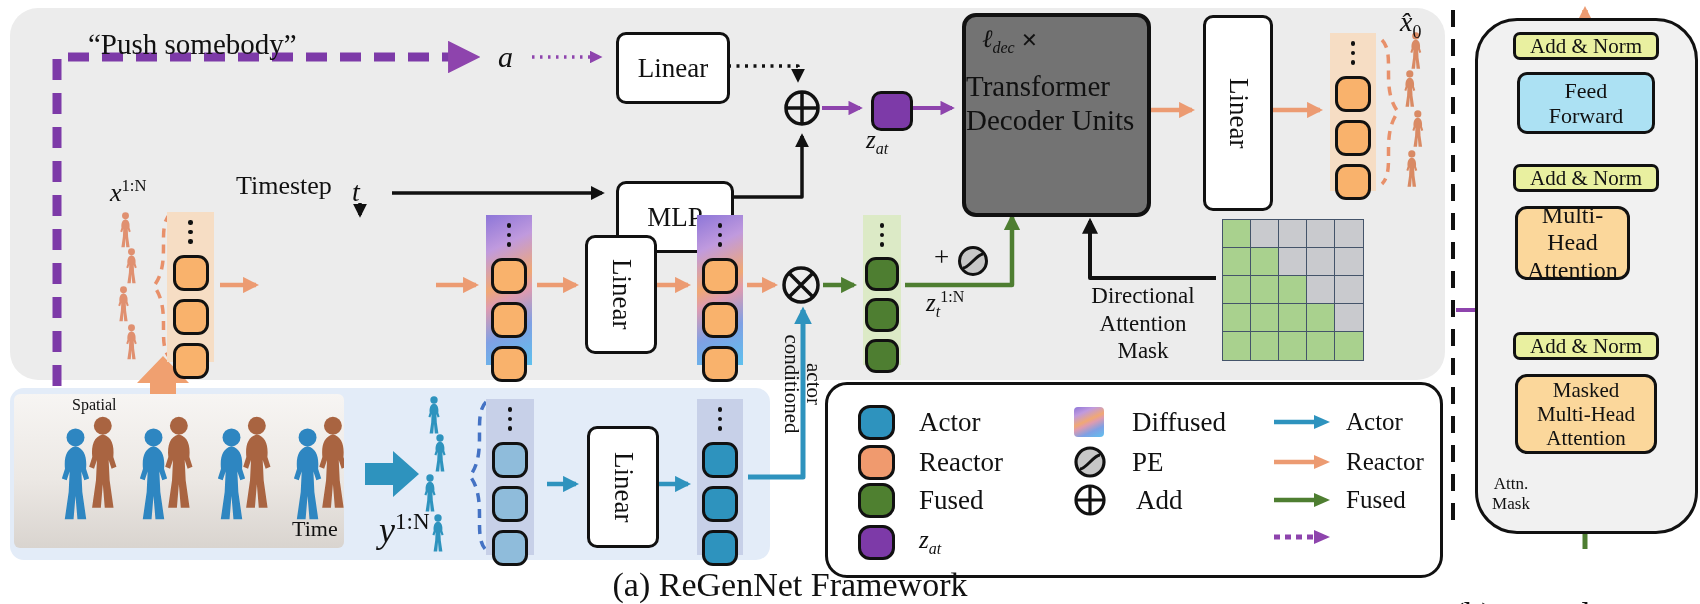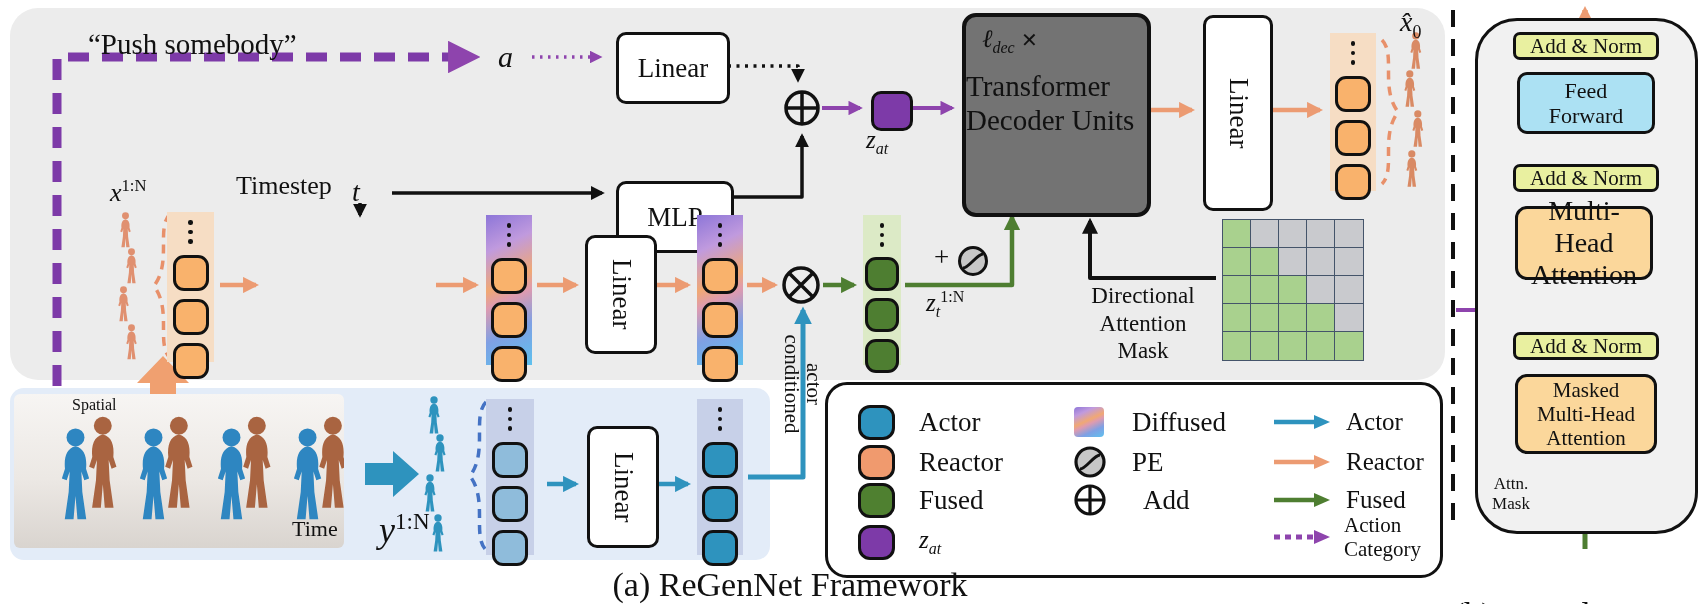--- a/index.html
+++ b/index.html
@@ -407,21 +407,21 @@
       <circle cx="18" cy="18" r="14" fill="#C7C7C7" stroke="#111" stroke-width="3.2"></circle>
       <path d="M8 25 C14 25 22 11 28 11" stroke="#111" stroke-width="3" fill="none"></path>
     </svg>
     <span class="leglab" style="margin-left:24px;">PE</span>
   </div>
   <div class="legrow" style="left:1072px;top:481px;">
     <svg width="36" height="36">
       <circle cx="18" cy="18" r="14" fill="#fff" stroke="#111" stroke-width="3.2"></circle>
       <path d="M18 4 V32 M4 18 H32" stroke="#111" stroke-width="3.2"></path>
     </svg>
-    <span class="leglab" style="margin-left:35px;">Add</span>
+    <span class="leglab" style="margin-left:28px;">Add</span>
   </div>
 
   <div class="legrow" style="left:1272px;top:403px;">
     <svg width="58" height="14">
         <path d="M2 7 H44" stroke="#2E93BE" stroke-width="4.5"></path>
         <path d="M42 0 L58 7 L42 14 z" fill="#2E93BE"></path>
       </svg>
     <span class="leglab" style="margin-left:16px;font-size:25px;">Actor</span>
   </div>
   <div class="legrow" style="left:1272px;top:443px;">
@@ -436,35 +436,34 @@
         <path d="M2 7 H44" stroke="#4E7E31" stroke-width="4.5"></path>
         <path d="M42 0 L58 7 L42 14 z" fill="#4E7E31"></path>
       </svg>
     <span class="leglab" style="margin-left:16px;font-size:25px;">Fused</span>
   </div>
   <div class="legrow" style="left:1272px;top:518px;">
     <svg width="58" height="16">
         <path d="M2 8 H42" stroke="#8E44AD" stroke-width="5" stroke-dasharray="6 5"></path>
         <path d="M42 1 L58 8 L42 15 z" fill="#8E44AD"></path>
       </svg>
-    <span class="leglab small2" style="margin-left:14px;width:100px;white-space:normal;font-size:21px;">Action Category</span>
   </div>
 
   <div class="abs pbox"></div>
 
   <div class="bblock annorm" style="top:32px;">
       <span>Add &amp; Norm</span>
     </div>
   <div class="bblock" style="left:1517px;top:72px;width:138px;height:62px;background:#ACE1F3;border-radius:10px;font-size:22px;line-height:1.15;">
     <span style="width:90px;">Feed Forward</span>
   </div>
   <div class="bblock annorm" style="top:164px;">
       <span>Add &amp; Norm</span>
     </div>
-  <div class="bblock" style="left:1515px;top:206px;width:138px;height:74px;background:#FBD79B;border-radius:12px;font-size:28px;line-height:1.15;">
+  <div class="bblock" style="left:1515px;top:206px;width:115px;height:74px;background:#FBD79B;border-radius:12px;font-size:24px;line-height:1.15;">
     <span style="width:120px;">Multi-Head Attention</span>
   </div>
   <div class="bblock annorm" style="top:332px;">
       <span>Add &amp; Norm</span>
     </div>
   <div class="bblock" style="left:1515px;top:374px;width:142px;height:80px;background:#FBD79B;border-radius:12px;font-size:21px;line-height:1.15;">
     <span style="width:120px;">Masked Multi-Head Attention</span>
   </div>
   <div class="lbl small2" style="left:1488px;top:474px;text-align:center;width:46px;">
     <span>Attn.</span><br>

